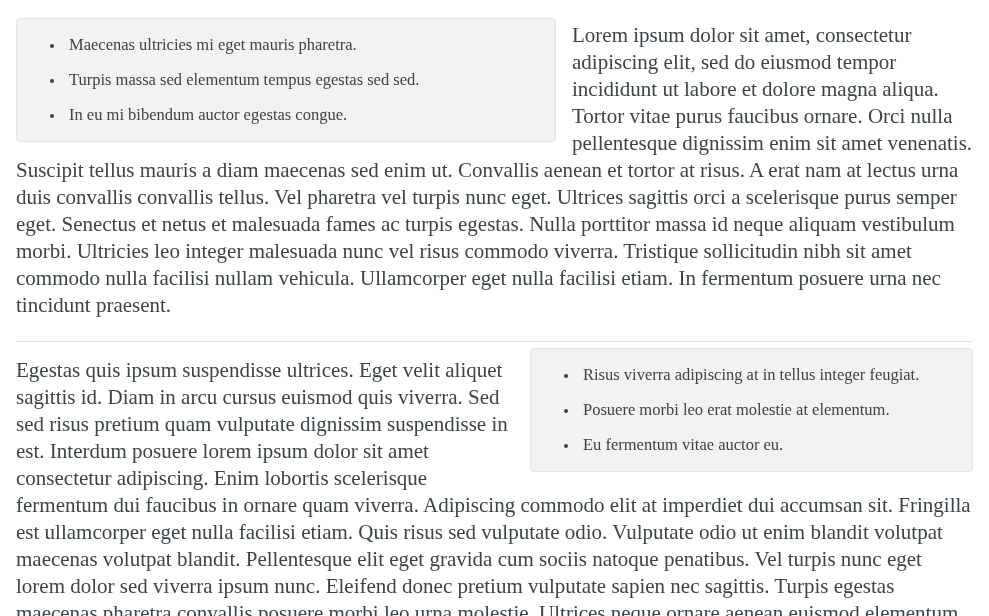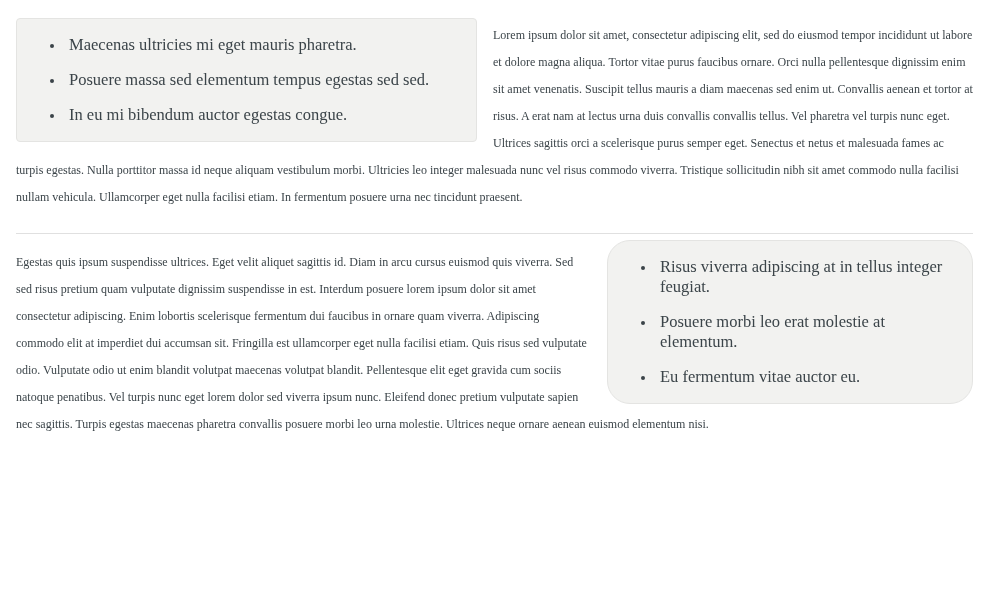--- a/index.html
+++ b/index.html
@@ -41,34 +41,33 @@
     line-height: 20px;
     margin: 0 0 15px 0;
     padding-left: 4px;
   }
   .callout li:last-child { margin-bottom: 0; }
   .callout li::marker { font-size: 13px; }
 
   
   .callout-left {
     float: left;
-    width: 461px;
+    width: 540px;
     margin: 0 16px 6px 0;
   }
   
   .callout-right {
     float: right;
-    width: 366px;
+    width: 443px;
     margin: 6px 0 6px 18px;
-    border-radius: 23px;
   }
 
   p.body-text {
     margin: 0;
-    font-size: 12px;
+    font-size: 21px;
     line-height: 27px;
     text-align: left;
   }
   .section-1 p.body-text { margin-top: 4px; }
   .section-2 p.body-text { margin-top: 15px; }
 
   hr.rule {
     border: 0;
     border-top: 1px solid #e0e0e0;
     margin: 22px 0 0 0;
@@ -79,21 +78,21 @@
 </head>
 <body>
 
 <div class="page">
 
   <div class="section section-1">
 
     <div class="callout callout-left">
       <ul>
         <li>Maecenas ultricies mi eget mauris pharetra.</li>
-        <li>Posuere massa sed elementum tempus egestas sed sed.</li>
+        <li>Turpis massa sed elementum tempus egestas sed sed.</li>
         <li>In eu mi bibendum auctor egestas congue.</li>
       </ul>
     </div>
 
     <p class="body-text">Lorem ipsum dolor sit amet, consectetur adipiscing elit, sed do eiusmod tempor incididunt ut labore et dolore magna aliqua. Tortor vitae purus faucibus ornare. Orci nulla pellentesque dignissim enim sit amet venenatis. Suscipit tellus mauris a diam maecenas sed enim ut. Convallis aenean et tortor at risus. A erat nam at lectus urna duis convallis convallis tellus. Vel pharetra vel turpis nunc eget. Ultrices sagittis orci a scelerisque purus semper eget. Senectus et netus et malesuada fames ac turpis egestas. Nulla porttitor massa id neque aliquam vestibulum morbi. Ultricies leo integer malesuada nunc vel risus commodo viverra. Tristique sollicitudin nibh sit amet commodo nulla facilisi nullam vehicula. Ullamcorper eget nulla facilisi etiam. In fermentum posuere urna nec tincidunt praesent.</p>
 
   </div>
 
   <hr class="rule">
 

